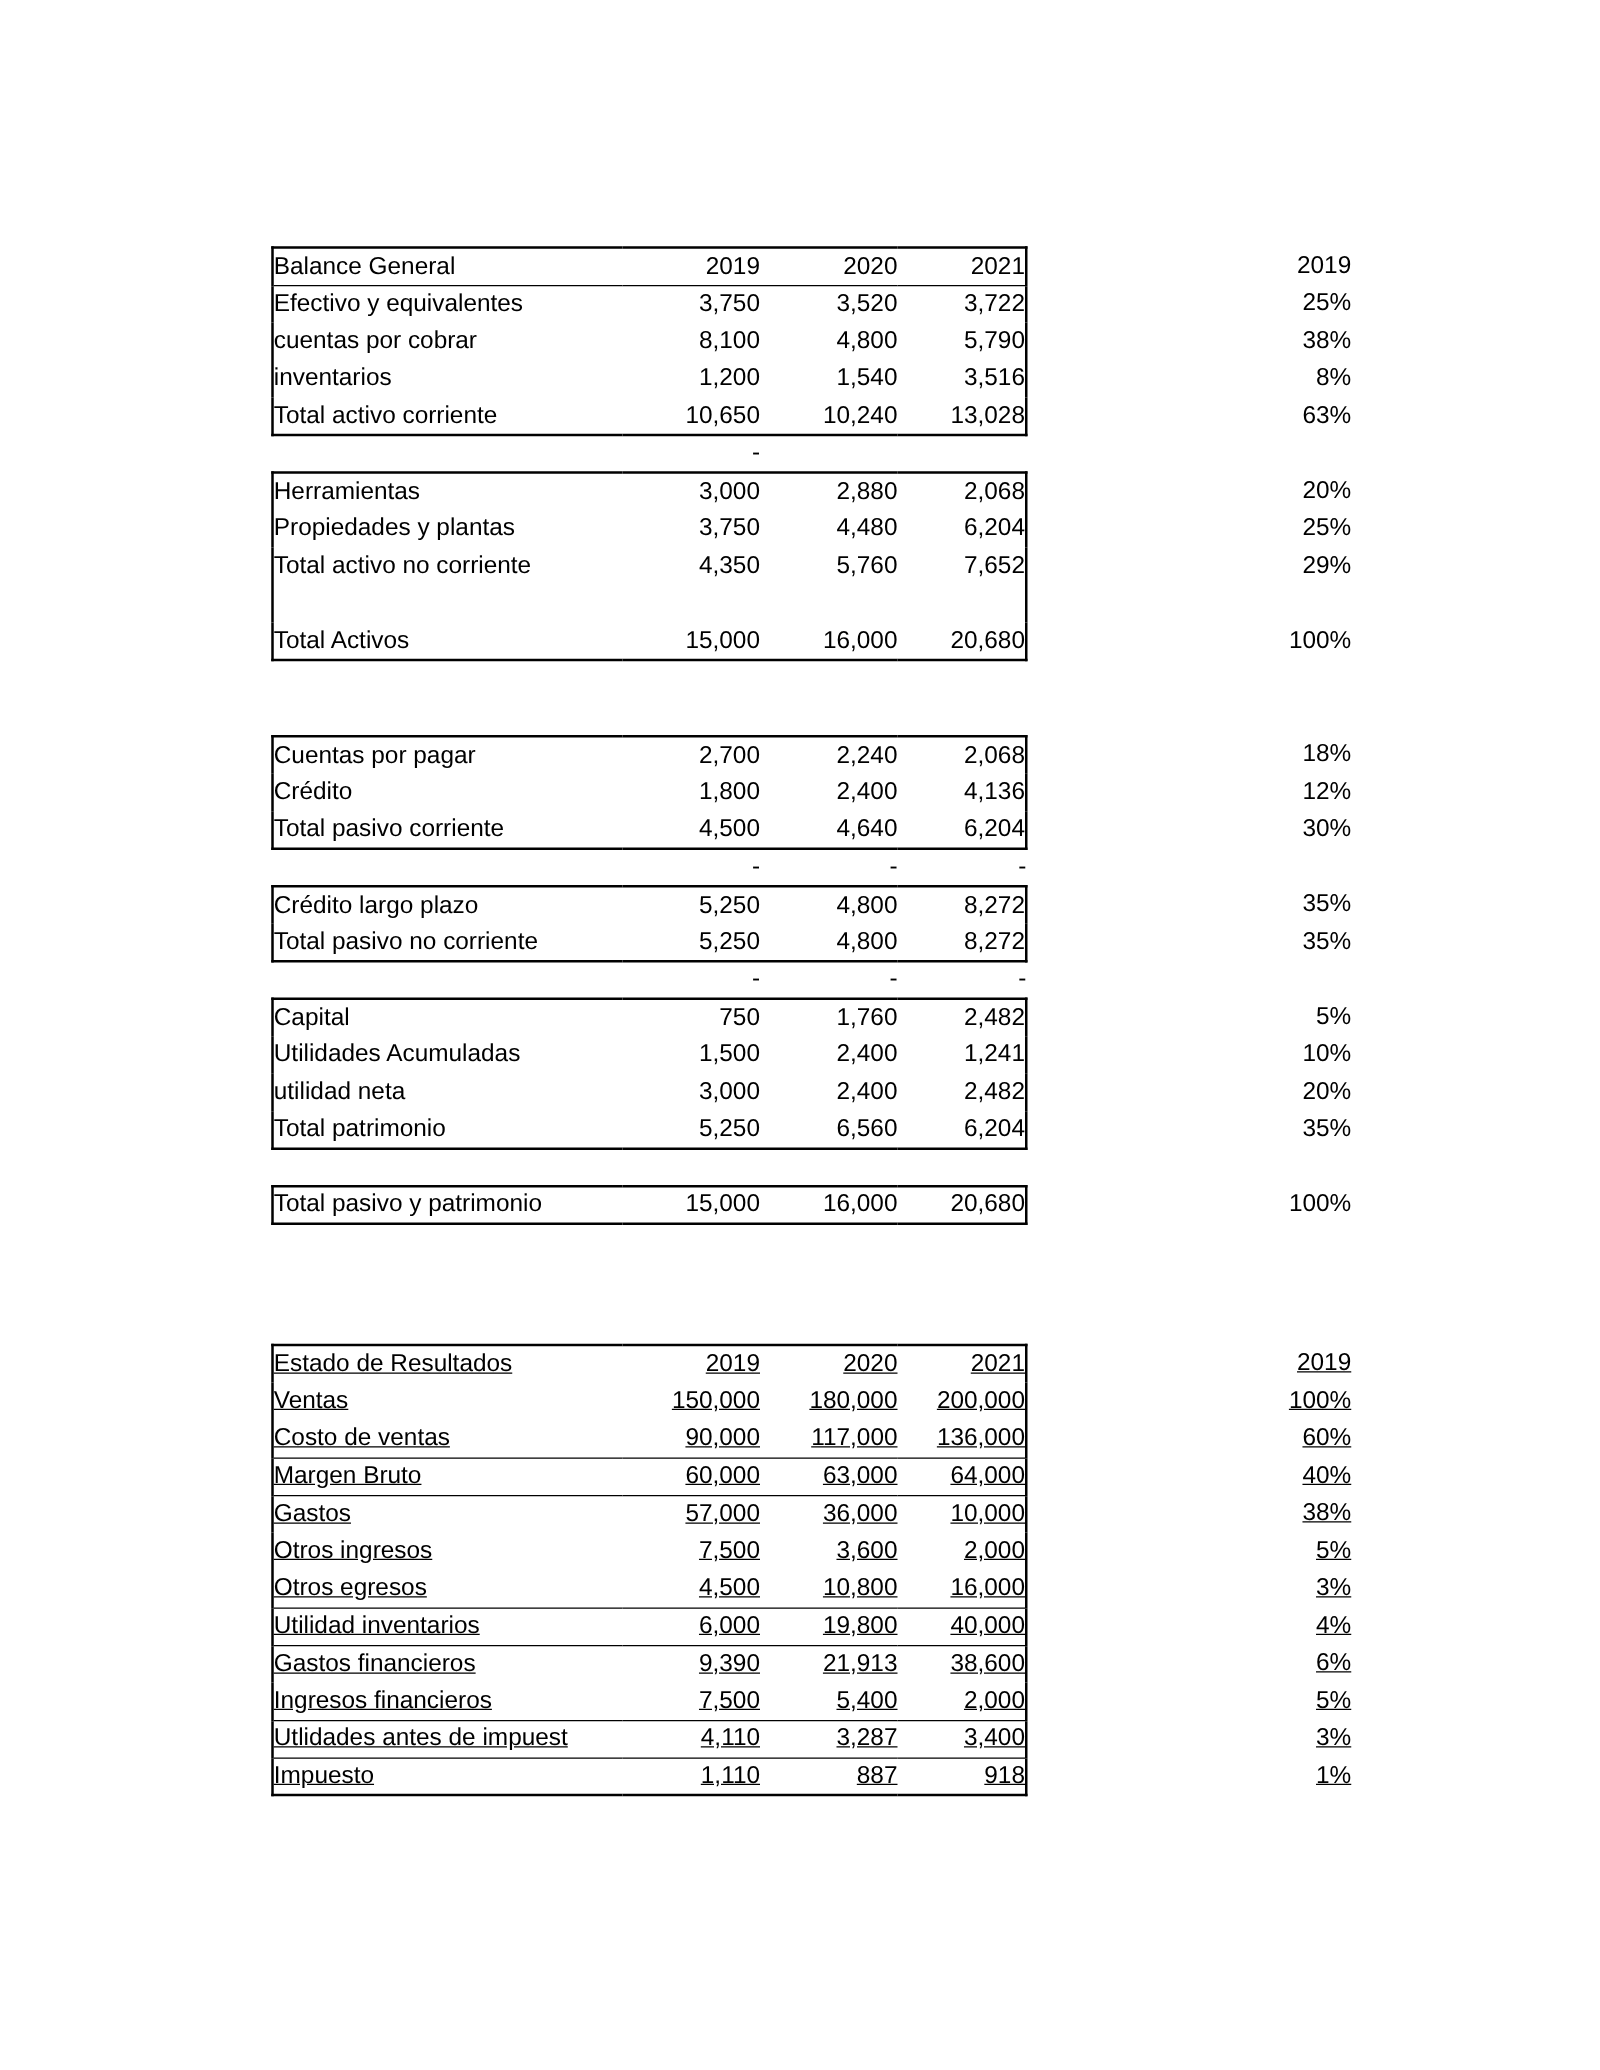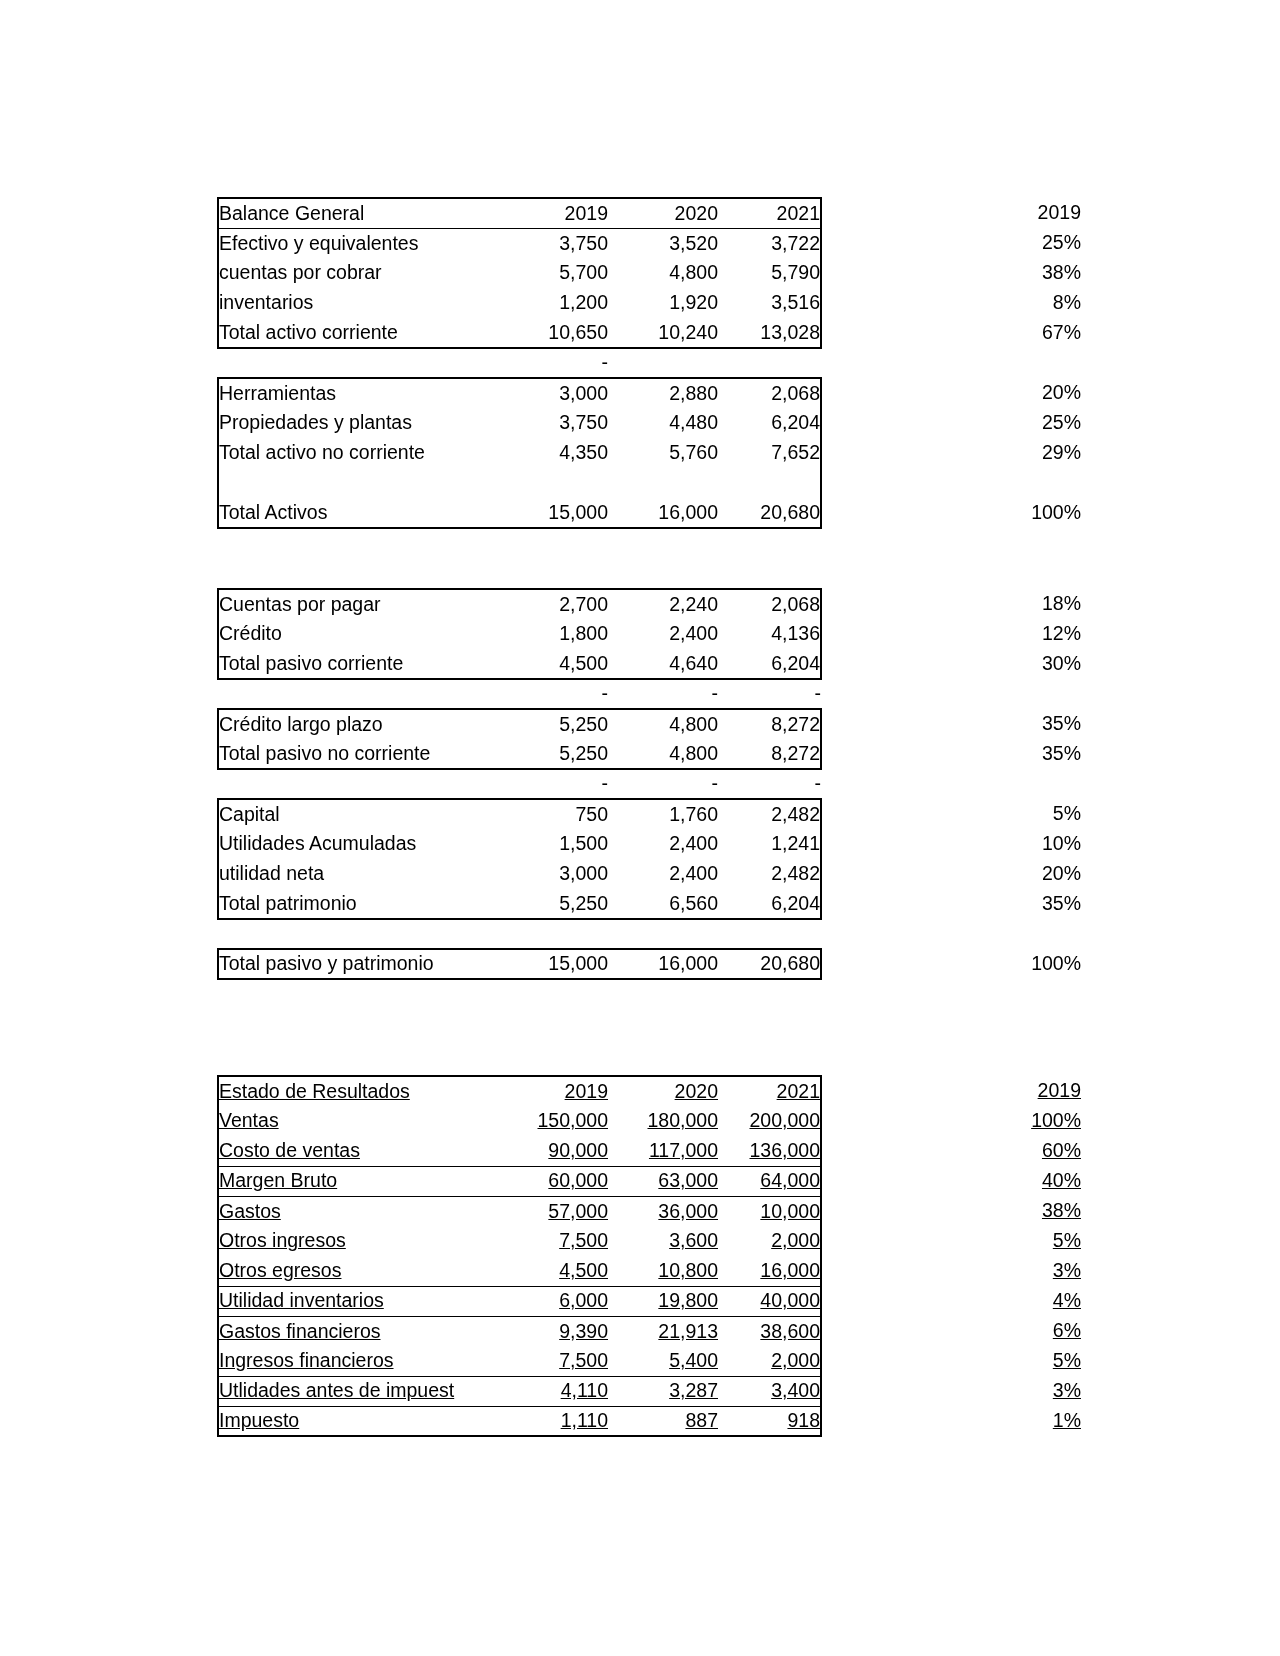--- a/index.html
+++ b/index.html
@@ -107,41 +107,41 @@
         <tr>
           <td class="label bx-l">Efectivo y equivalentes</td>
           <td class="num">3,750</td>
           <td class="num">3,520</td>
           <td class="num bx-r">3,722</td>
           <td class="gapcell"></td>
           <td class="pct">25%</td>
         </tr>
         <tr>
           <td class="label bx-l">cuentas por cobrar</td>
-          <td class="num">5,700</td>
+          <td class="num">8,100</td>
           <td class="num">4,800</td>
           <td class="num bx-r">5,790</td>
           <td class="gapcell"></td>
           <td class="pct">38%</td>
         </tr>
         <tr>
           <td class="label bx-l">inventarios</td>
           <td class="num">1,200</td>
-          <td class="num">1,920</td>
+          <td class="num">1,540</td>
           <td class="num bx-r">3,516</td>
           <td class="gapcell"></td>
           <td class="pct">8%</td>
         </tr>
         <tr>
           <td class="label bx-l bx-b">Total activo corriente</td>
           <td class="num bx-b">10,650</td>
           <td class="num bx-b">10,240</td>
           <td class="num bx-r bx-b">13,028</td>
           <td class="gapcell"></td>
-          <td class="pct">67%</td>
+          <td class="pct">63%</td>
         </tr>
 
         <tr class="dashrow">
           <td class="label"></td>
           <td class="num">-</td>
           <td class="num"></td>
           <td class="num"></td>
           <td class="gapcell"></td>
           <td class="pct"></td>
         </tr>

